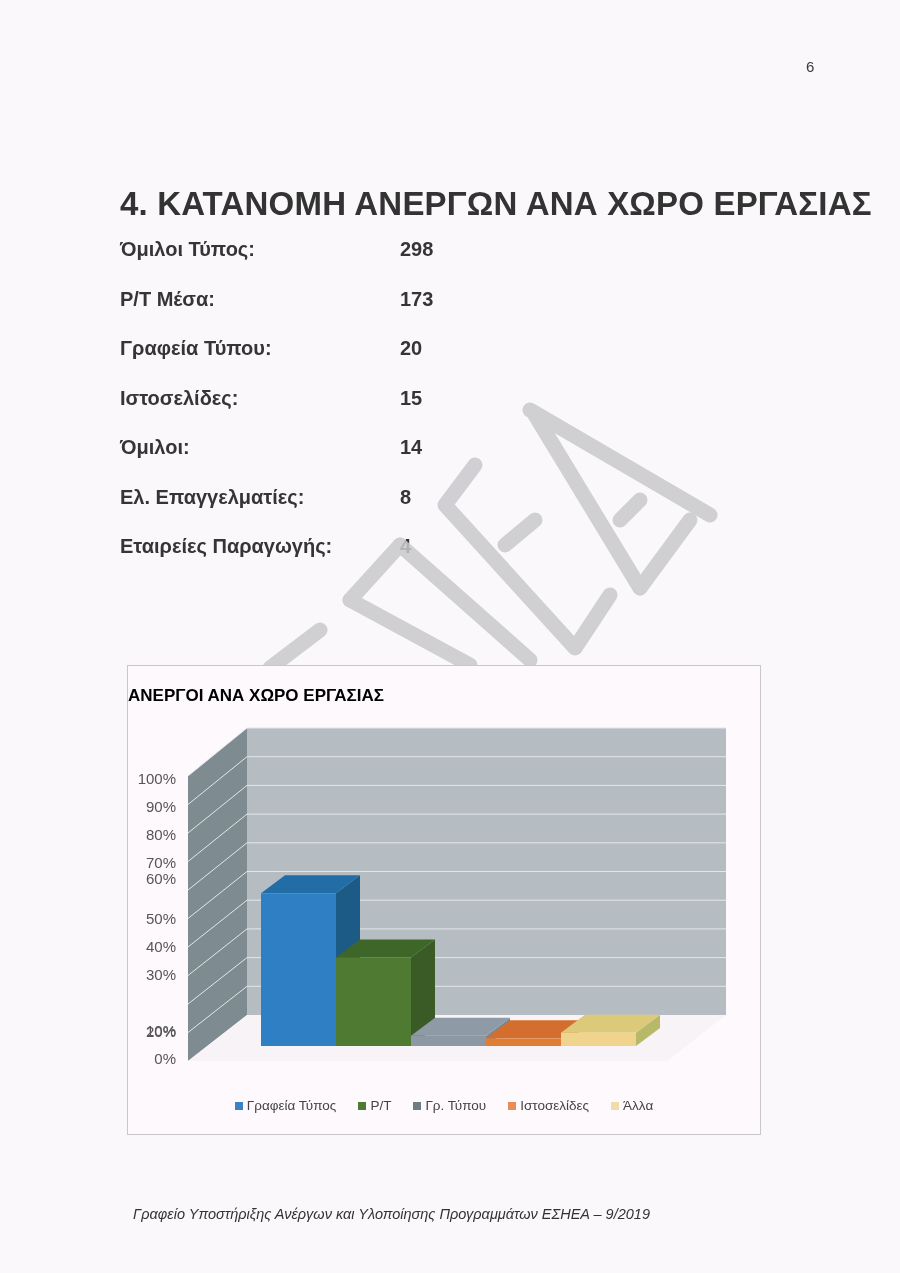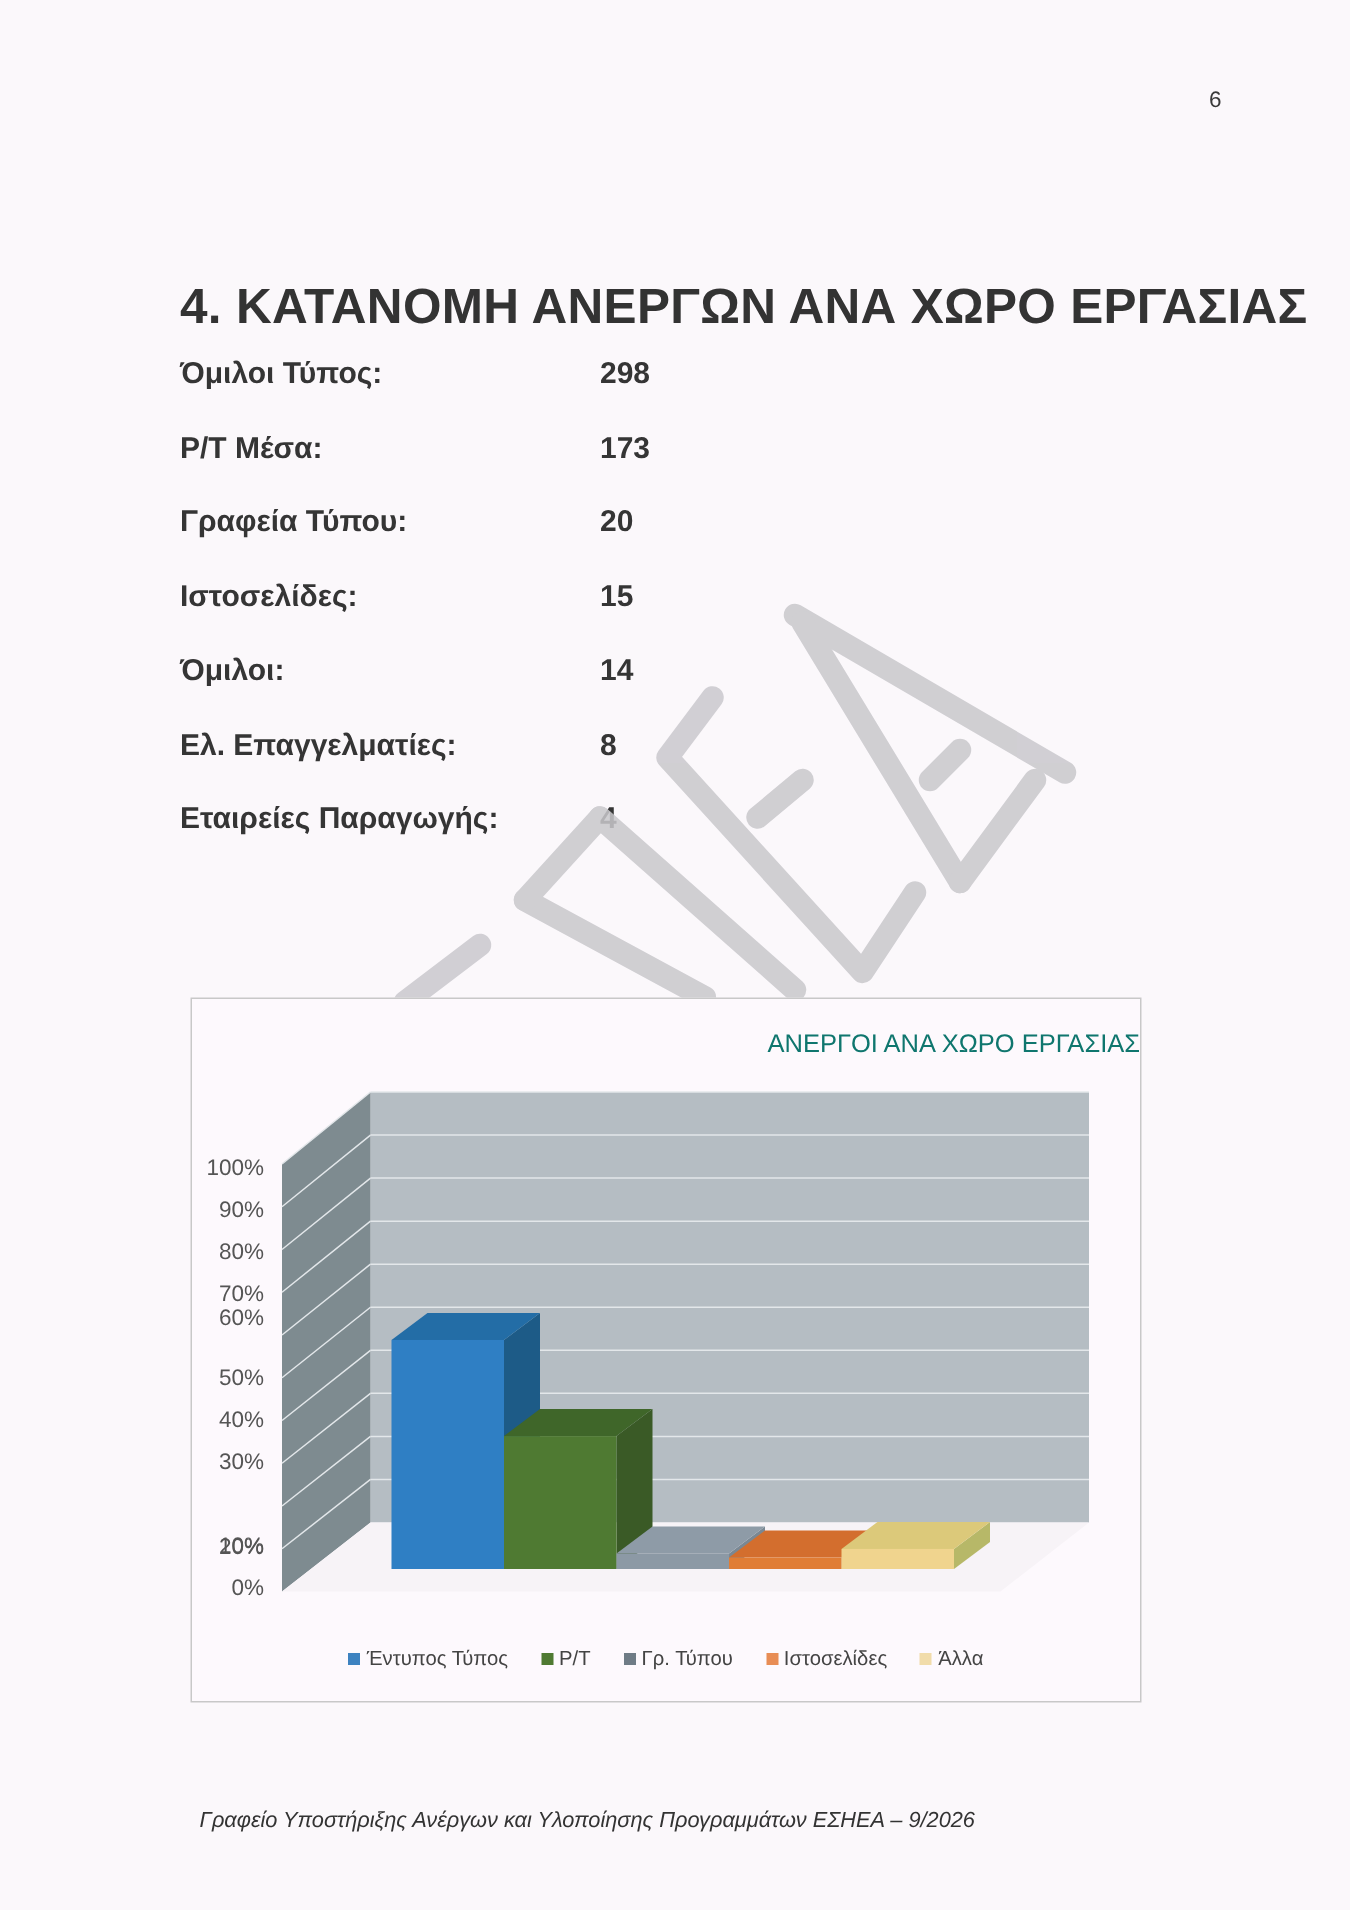--- a/index.html
+++ b/index.html
@@ -15,21 +15,21 @@
   .stat-row { position: relative; height: 49.5px; font-size: 20px; font-weight: bold; color: #353535; }
   .stat-label { position: absolute; left: 0; top: 0; white-space: nowrap; }
   .stat-value { position: absolute; left: 280px; top: 0; }
 
   .watermark { position: absolute; left: 0; top: 0; width: 900px; height: 1273px; pointer-events: none; }
 
   .chart-frame {
     position: absolute; left: 127px; top: 665px; width: 632px; height: 468px;
     border: 1px solid #c8c8c8; background: #fdf9fd;
   }
-  .chart-title { position: absolute; left: 0; width: 100%; top: 20px; text-align: right; font-size: 17px; font-weight: normal; color: #0f766e; }
+  .chart-title { position: absolute; left: 0; width: 100%; top: 20px; text-align: left; font-size: 17px; font-weight: bold; color: #000000; }
   .y-tick { position: absolute; width: 40px; text-align: right; font-size: 15px; color: #555; }
   .legend { position: absolute; left: 0; width: 100%; top: 432px; display: flex; justify-content: center; gap: 22px; font-size: 13.5px; color: #444; }
   .legend-item { display: flex; align-items: center; gap: 4px; }
   .swatch { width: 8px; height: 8px; display: inline-block; }
 
   .footer { position: absolute; left: 133px; top: 1206px; font-size: 14.5px; font-style: italic; color: #333; }
 </style>
 </head>
 <body>
 
@@ -156,34 +156,34 @@
           <polygon points="508,366.64015 532,348.64015 532,362 508,380" fill="#b7b868"></polygon>
           <polygon points="433,366.64015 457,348.64015 532,348.64015 508,366.64015" fill="#dcc97a"></polygon>
           <rect x="433" y="366.64015" width="75" height="13.359850000000002" fill="#f0d48e"></rect>
         </g>
       </g>
   </svg>
 
   <div class="legend">
     <span class="legend-item">
         <span class="swatch" style="background:#3d82c0"></span>
-        <span>Έντυπος Τύπος</span>
+        <span>Γραφεία Τύπος</span>
       </span>
     <span class="legend-item">
         <span class="swatch" style="background:#4f7a32"></span>
         <span>Ρ/Τ</span>
       </span>
     <span class="legend-item">
         <span class="swatch" style="background:#6f7c86"></span>
         <span>Γρ. Τύπου</span>
       </span>
     <span class="legend-item">
         <span class="swatch" style="background:#e88d55"></span>
         <span>Ιστοσελίδες</span>
       </span>
     <span class="legend-item">
         <span class="swatch" style="background:#f1dcaa"></span>
         <span>Άλλα</span>
       </span>
   </div>
 </div>
 
-<div class="footer">Γραφείο Υποστήριξης Ανέργων και Υλοποίησης Προγραμμάτων ΕΣΗΕΑ – 9/2026</div>
+<div class="footer">Γραφείο Υποστήριξης Ανέργων και Υλοποίησης Προγραμμάτων ΕΣΗΕΑ – 9/2019</div>
 
 </body></html>

